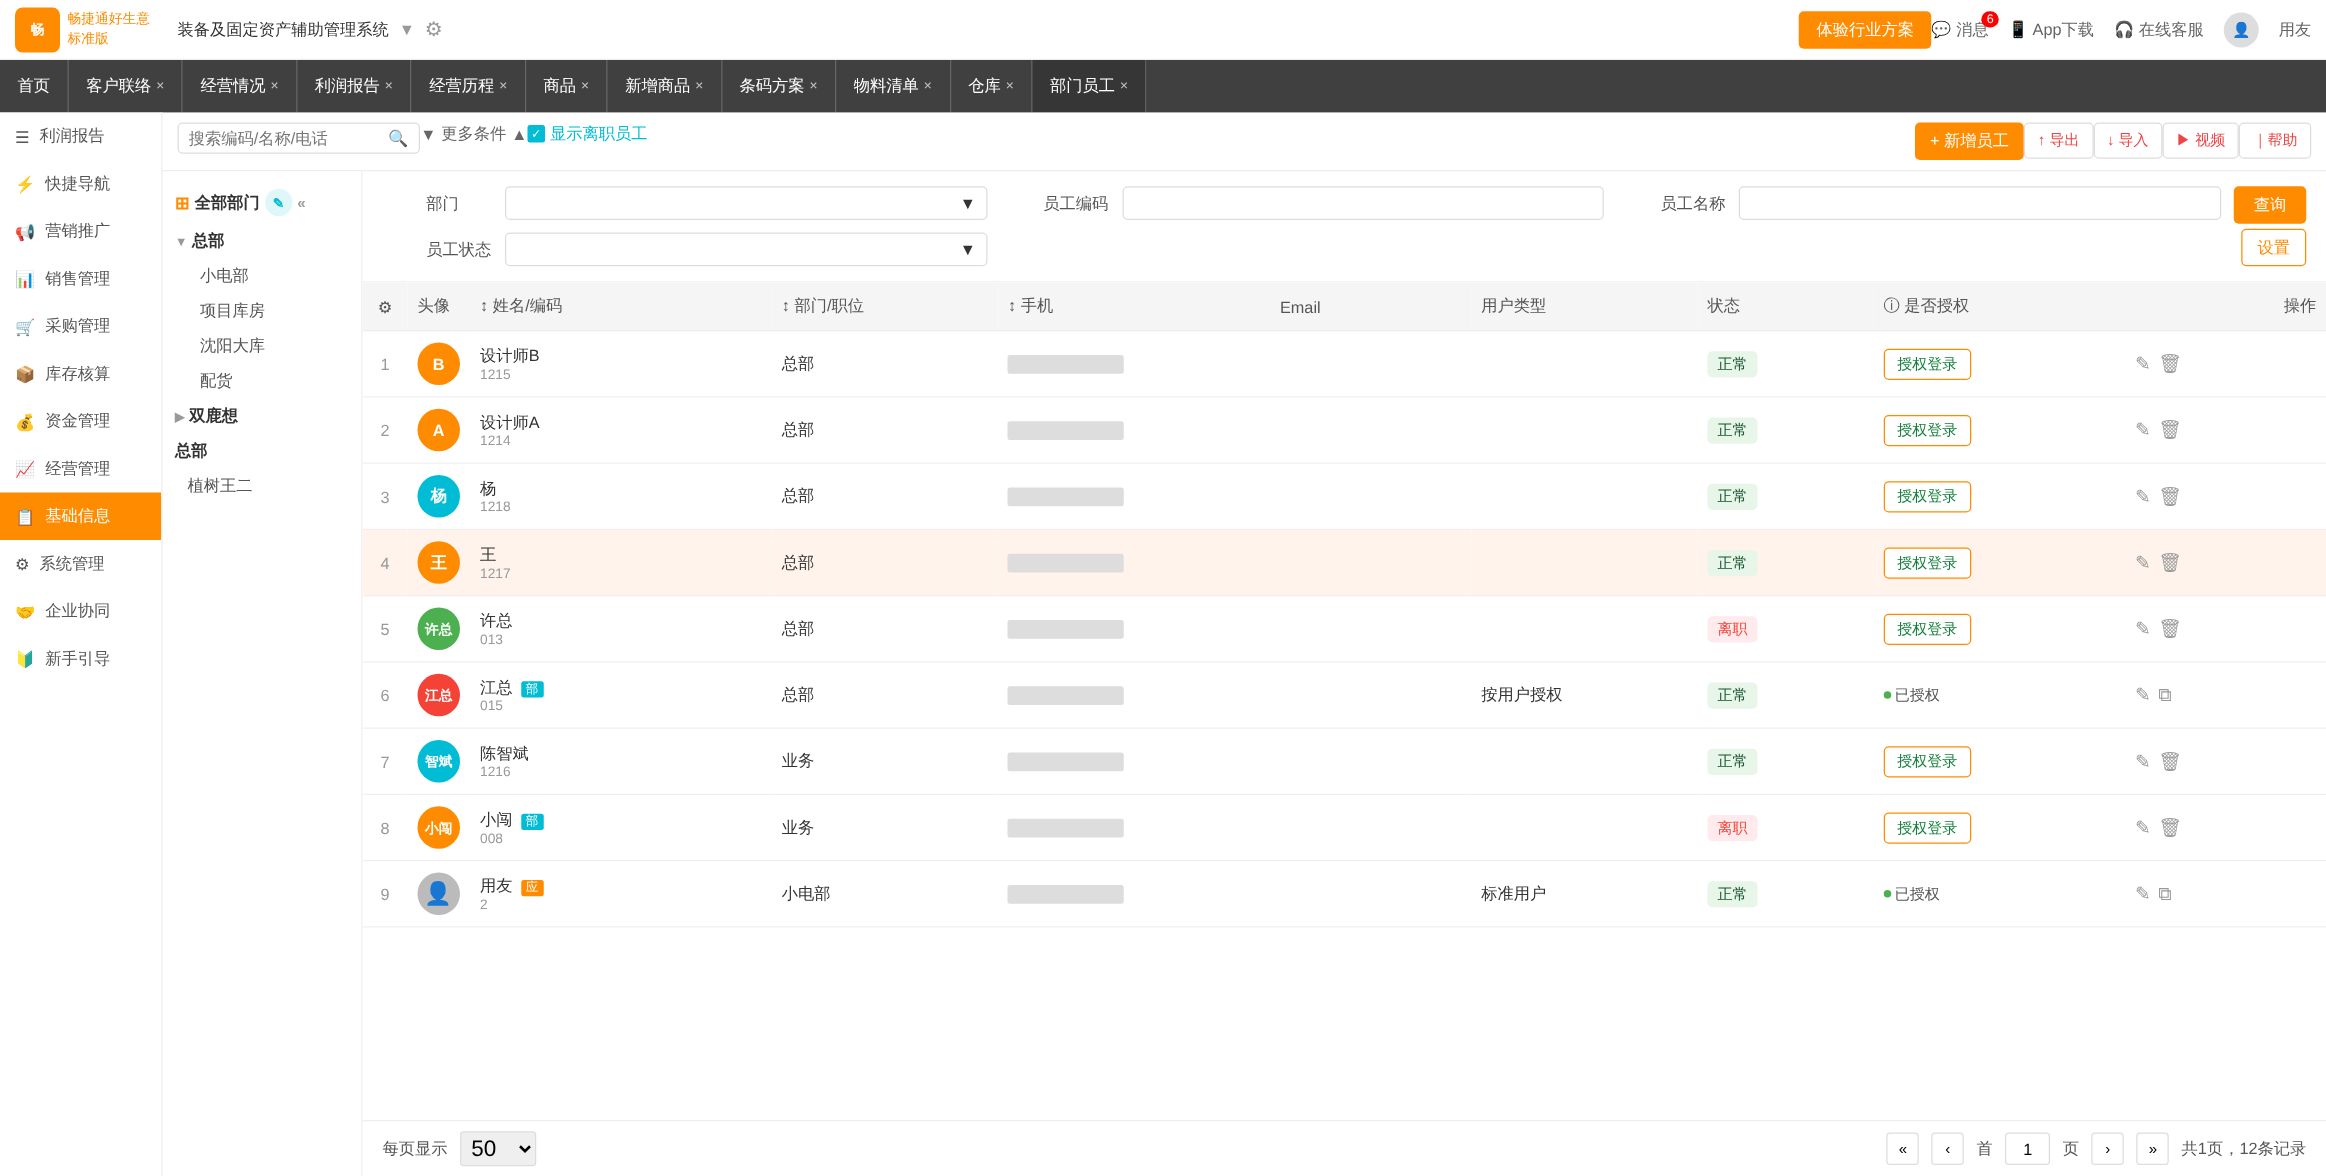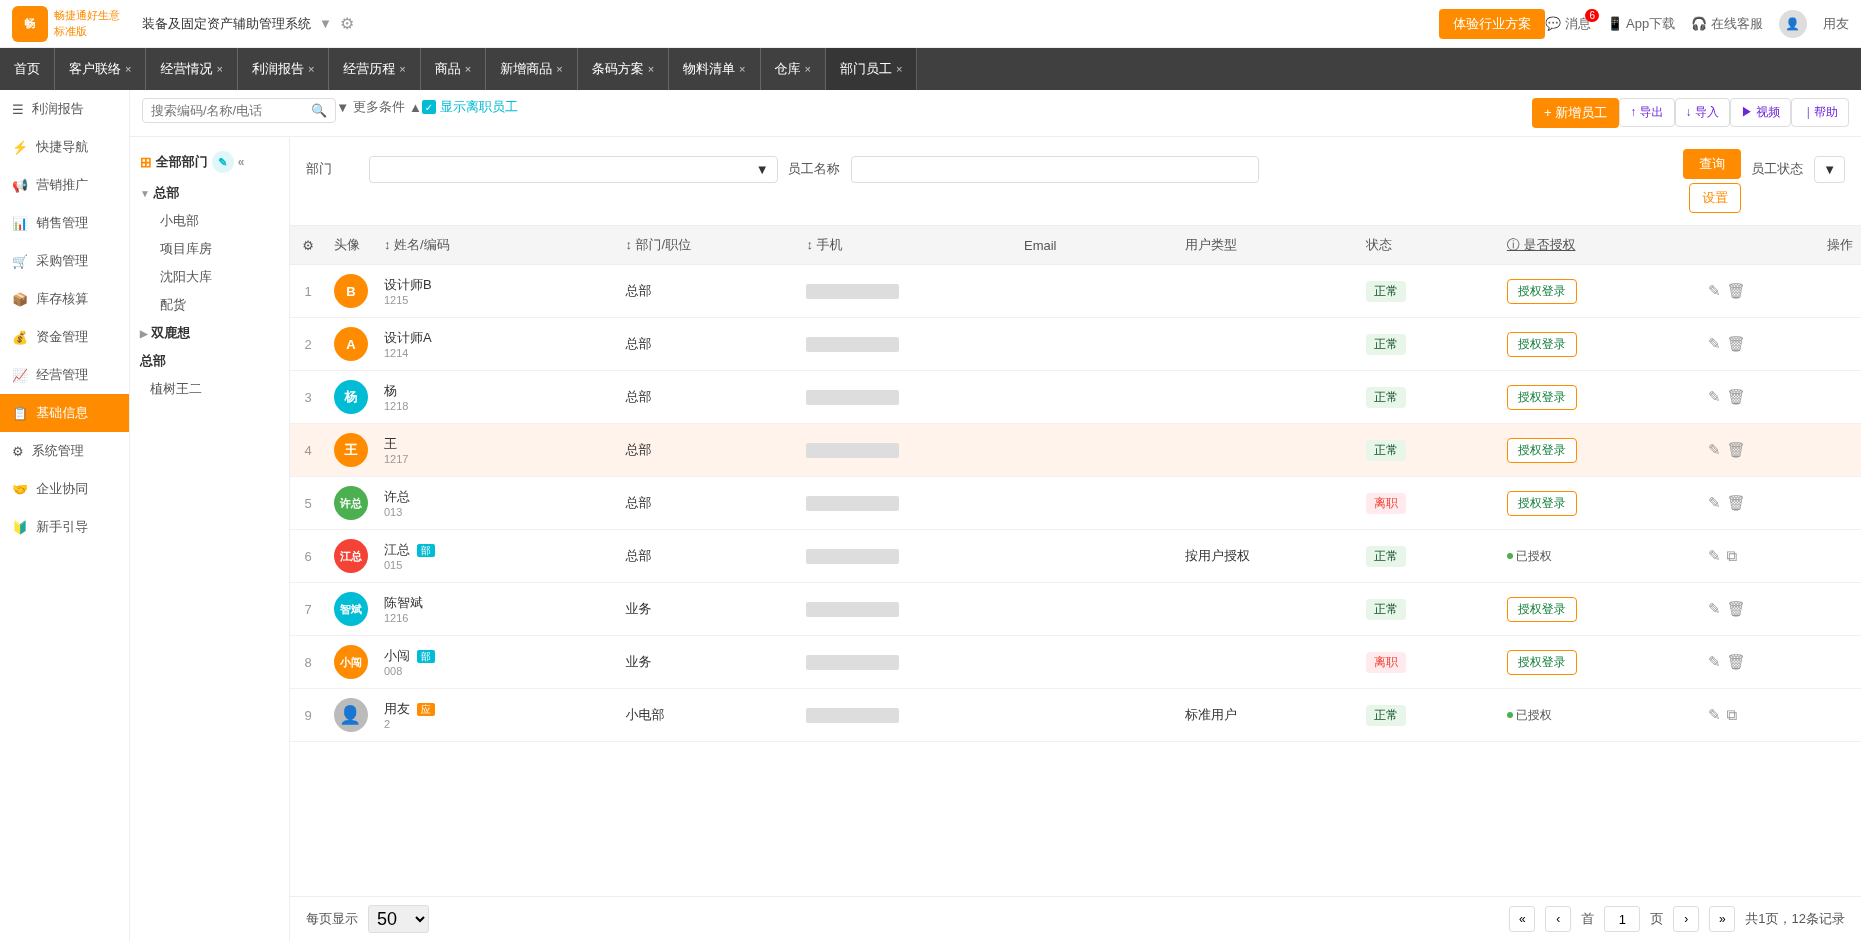--- a/index.html
+++ b/index.html
@@ -38,33 +38,33 @@
 
     
     .search-bar { background: #fff; padding: 8px 12px; display: flex; align-items: flex-start; border-bottom: 1px solid #eee; }
     .search-input-wrap { border: 1px solid #ddd; border-radius: 4px; display: flex; align-items: center; padding: 4px 8px; background: #fff; }
     .search-input-wrap input { border: none; outline: none; font-size: 13px; width: 140px; }
     .filter-btn { display: flex; align-items: center; gap: 4px; color: #666; cursor: pointer; font-size: 13px; }
     .show-resigned { display: flex; align-items: center; gap: 4px; font-size: 13px; color: #00bcd4; }
     .checkbox-teal { width: 14px; height: 14px; background: #00bcd4; border-radius: 2px; display: flex; align-items: center; justify-content: center; color: #fff; font-size: 10px; }
     .spacer { flex: 1; }
     .btn-add-employee { background: #ff8c00; color: #fff; border: none; border-radius: 4px; padding: 6px 12px; font-size: 13px; cursor: pointer; white-space: nowrap; }
-    .btn-outline-sm { border: 1px solid #ddd; background: #fff; color: #6d28d9; border-radius: 4px; padding: 5px 10px; font-size: 12px; cursor: pointer; display: flex; align-items: center; gap: 4px; }
+    .btn-outline-sm { border: 1px solid #ddd; background: #fff; color: #ef4444; border-radius: 4px; padding: 5px 10px; font-size: 12px; cursor: pointer; display: flex; align-items: center; gap: 4px; }
 
     
     .dept-panel { width: 160px; background: #fff; border-right: 1px solid #eee; padding: 8px 0; overflow-y: auto; flex-shrink: 0; }
     .dept-header { display: flex; align-items: center; padding: 6px 10px; font-size: 13px; font-weight: bold; color: #333; gap: 4px; }
     .dept-header .icon-grid { color: #ff8c00; font-size: 14px; }
     .dept-edit-icon { width: 22px; height: 22px; background: #e0f7fa; border-radius: 50%; display: flex; align-items: center; justify-content: center; color: #00bcd4; font-size: 11px; cursor: pointer; }
     .dept-collapse { color: #999; font-size: 12px; cursor: pointer; }
     .dept-tree-item { padding: 5px 10px 5px 20px; font-size: 13px; color: #555; cursor: pointer; }
     .dept-tree-child { padding-left: 30px; }
     .dept-tree-group { font-weight: bold; color: #333; padding: 5px 10px; font-size: 13px; }
     .triangle { font-size: 10px; color: #999; }
-    .filter-row { display: flex; align-items: center; gap: 8px; }
+    .filter-row { display: flex; align-items: center; gap: 8px; margin-left: 35px; }
     .filter-label { font-size: 13px; color: #555; white-space: nowrap; min-width: 55px; }
     .filter-select { border: 1px solid #ddd; border-radius: 4px; padding: 5px 8px; font-size: 13px; background: #fff; flex: 1; display: flex; align-items: center; justify-content: space-between; cursor: pointer; }
     .filter-input { border: 1px solid #ddd; border-radius: 4px; padding: 5px 8px; font-size: 13px; flex: 1; outline: none; }
     .btn-query { background: #ff8c00; color: #fff; border: none; border-radius: 4px; padding: 6px 16px; font-size: 13px; cursor: pointer; }
     .btn-setting { background: #fff; color: #ff8c00; border: 1px solid #ff8c00; border-radius: 4px; padding: 5px 12px; font-size: 13px; cursor: pointer; }
     .filter-actions { display: flex; flex-direction: column; gap: 4px; align-items: flex-end; }
 
     
     .table-wrap { flex: 1; overflow-y: auto; background: #fff; }
     table { width: 100%; border-collapse: collapse; font-size: 13px; }
@@ -96,21 +96,21 @@
     .pagination-btn { border: 1px solid #ddd; background: #fff; border-radius: 3px; width: 26px; height: 26px; display: flex; align-items: center; justify-content: center; cursor: pointer; font-size: 12px; }
     .page-input { border: 1px solid #ddd; border-radius: 3px; width: 36px; height: 26px; text-align: center; font-size: 13px; }
     .col-setting { width: 36px; text-align: center; }
     .col-avatar { width: 50px; }
     .col-name { min-width: 120px; }
     .col-dept { min-width: 90px; }
     .col-phone { min-width: 100px; }
     .col-email { min-width: 80px; }
     .col-usertype { min-width: 90px; }
     .col-status { min-width: 70px; }
-    .col-auth { min-width: 100px; text-decoration: underline; }
+    .col-auth { min-width: 100px; }
     .col-op { min-width: 80px; text-align: right; }
 
     .name-sub { font-size: 11px; color: #999; }
   </style>
 </head>
 <body>
 
 <div>
 
   <div class="top-bar">
@@ -269,20 +269,24 @@
             <div style="display:grid; grid-template-columns: 1fr 1fr 1fr auto; gap:10px; align-items:center;">
 
               <div class="filter-row">
                 <span class="filter-label">部门</span>
                 <div class="filter-select" style="flex:1;">
                   <span></span>
                   <span>▼</span>
                 </div>
               </div>
               <div class="filter-row">
+                <span class="filter-label">员工编码</span>
+                <input class="filter-input" type="text" style="">
+              </div>
+              <div class="filter-row">
                 <span class="filter-label">员工名称</span>
                 <input class="filter-input" type="text" style="">
               </div>
               <div class="filter-actions" style="grid-row: span 2;">
                 <button class="btn-query">查询</button>
                 <button class="btn-setting">设置</button>
               </div>
 
               <div class="filter-row">
                 <span class="filter-label">员工状态</span>

